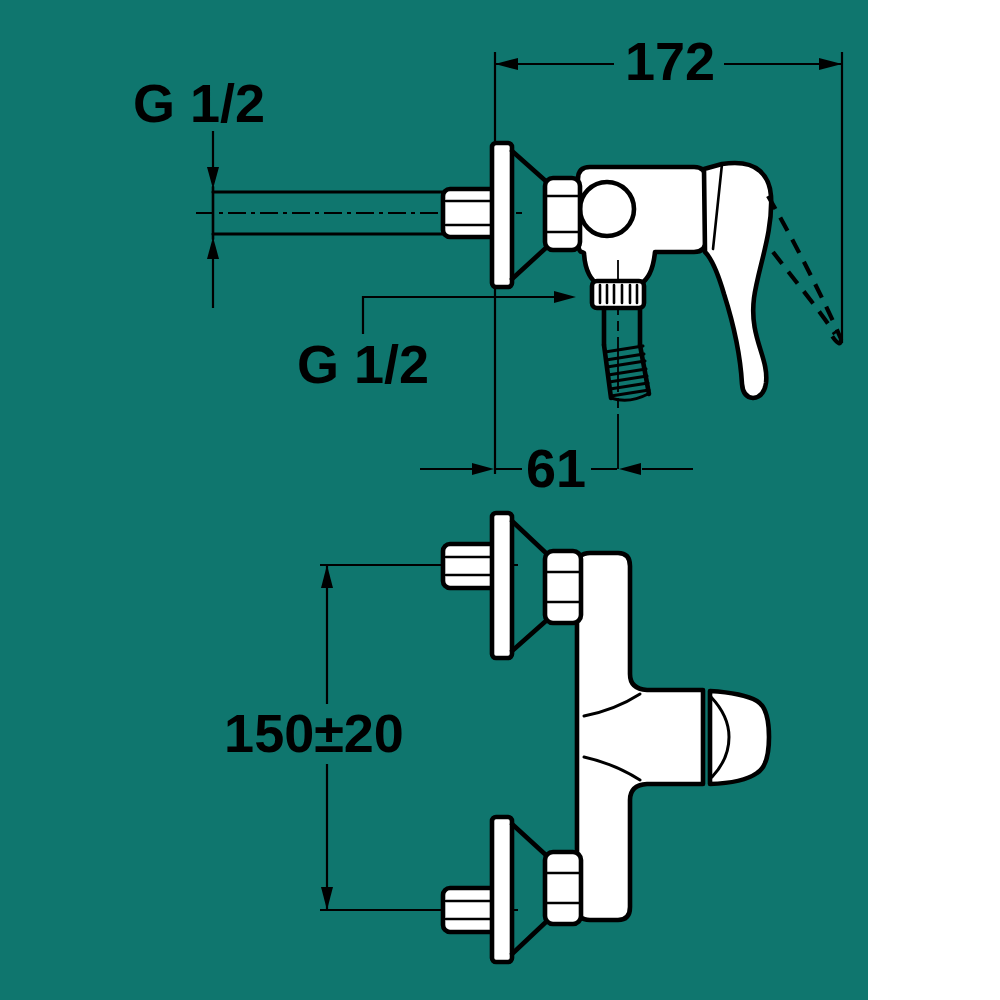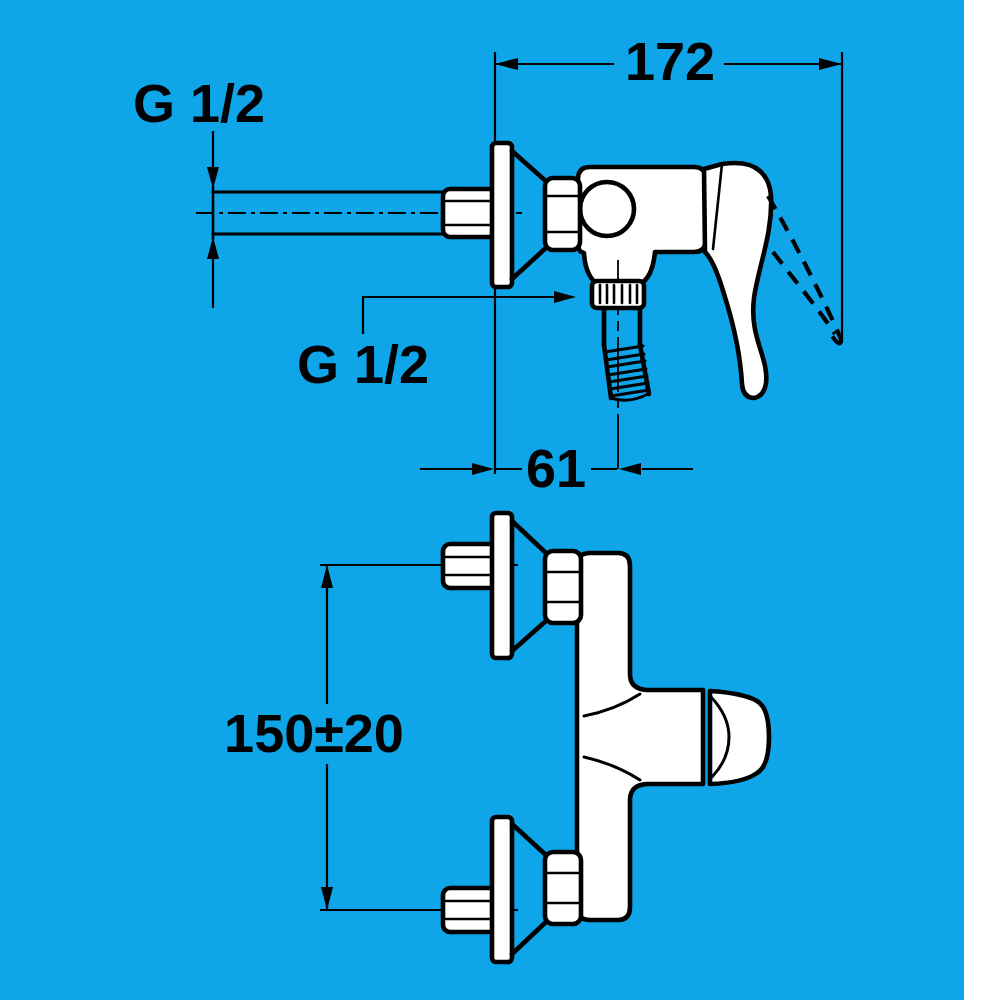--- a/index.html
+++ b/index.html
@@ -1,16 +1,16 @@
 <!DOCTYPE html>
 <html><head>
 <meta charset="utf-8">
 <style>
   html,body{margin:0;padding:0;background:#fff;}
-  .stage{width:964px;height:1000px;background:#0ea5e9;position:relative;overflow:hidden;}
+  .stage{width:868px;height:1000px;background:#0f766e;position:relative;overflow:hidden;}
   svg{display:block;}
   
   .o  {fill:none;stroke:#000;stroke-width:4.6;stroke-linecap:round;stroke-linejoin:round;}
   .ow {fill:#fff;stroke:#000;stroke-width:4.6;stroke-linecap:round;stroke-linejoin:round;}
   
   .m  {fill:none;stroke:#000;stroke-width:3;stroke-linecap:round;}
   
   .i  {fill:none;stroke:#000;stroke-width:2.6;stroke-linecap:round;}
   
   .d  {fill:none;stroke:#000;stroke-width:2.2;stroke-linecap:butt;}

